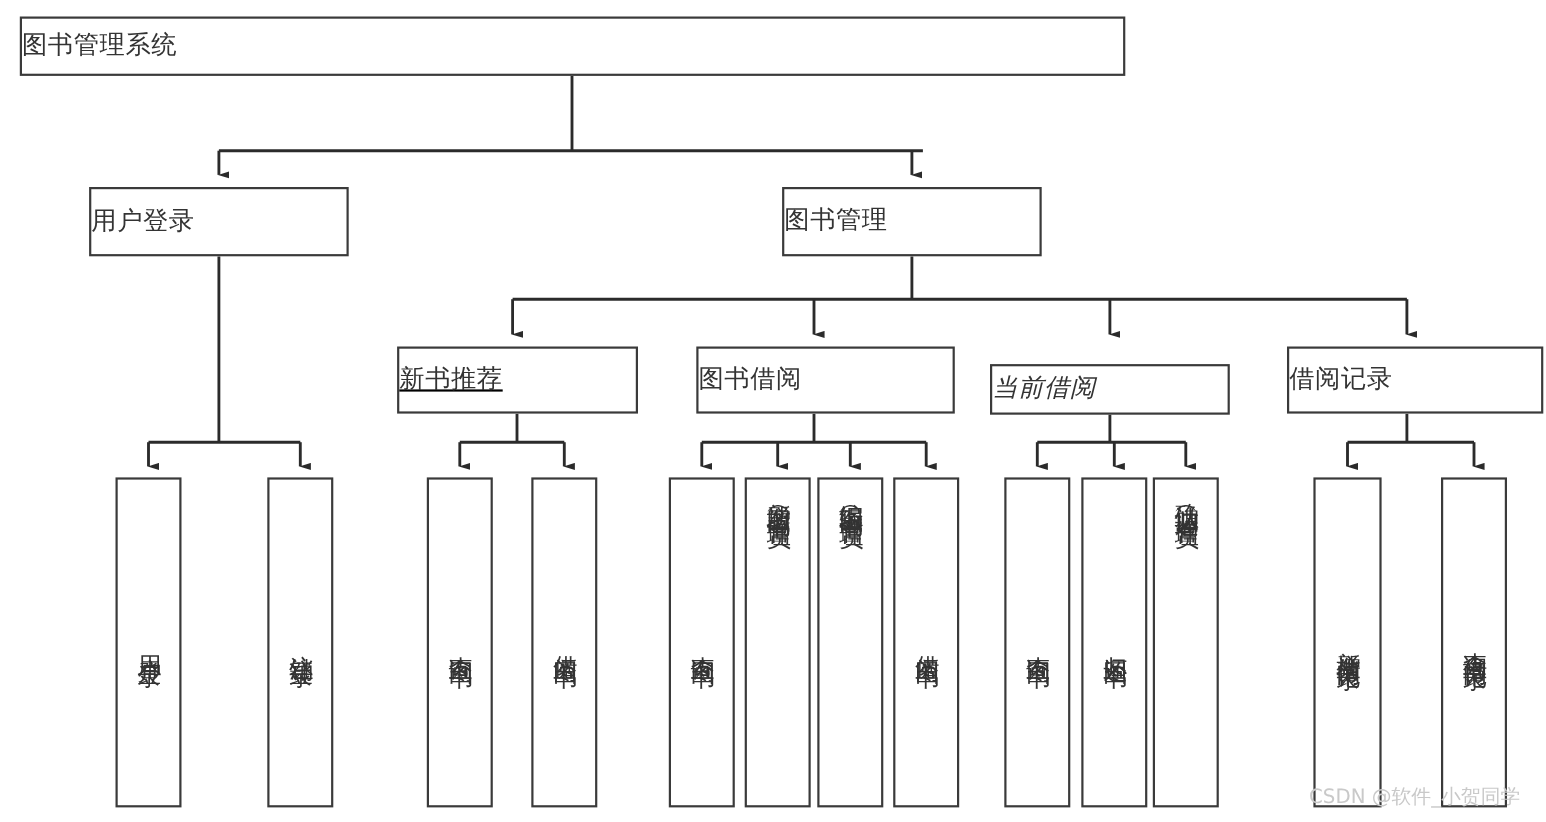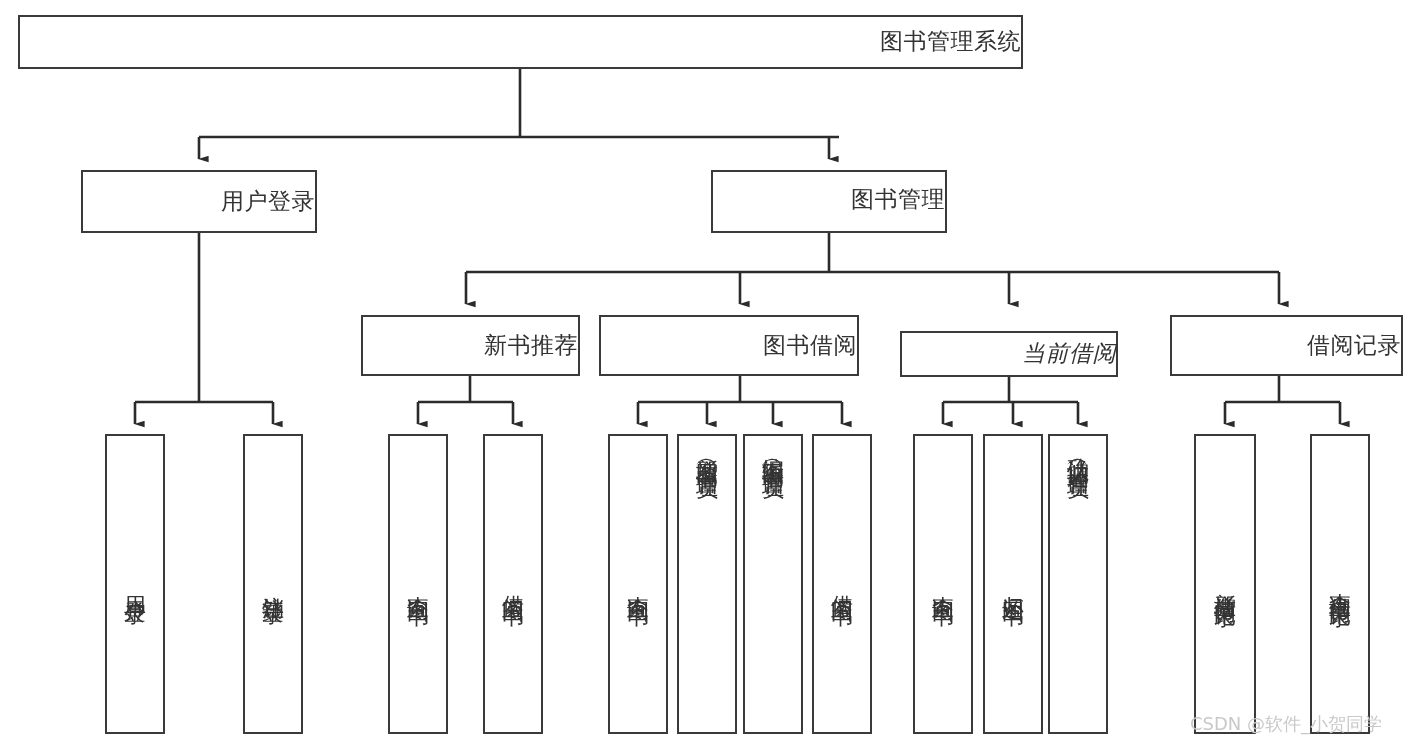--- a/index.html
+++ b/index.html
@@ -25,21 +25,21 @@
     width: 1405px;
     height: 747px;
   }
   .node {
     position: absolute;
     box-sizing: border-box;
     background: #ffffff;
     border: 2px solid #3a3a3a;
     display: flex;
     align-items: center;
-    justify-content: flex-end;
+    justify-content: flex-start;
     z-index: 2;
   }
   .node-label {
     color: #333333;
     line-height: 1.18;
     text-align: center;
     white-space: nowrap;
   }
   
   .node.horiz .node-label {
@@ -137,25 +137,25 @@
   </div>
 
   <div class="node horiz" style="left:81px; top:170px; width:236px; height:63px;">
     <span class="node-label">用户登录</span>
   </div>
 
   <div class="node horiz" style="left:711px; top:170px; width:236px; height:63px;font-family:Liberation Mono, monospace;">
     <span class="node-label">图书管理</span>
   </div>
 
-  <div class="node horiz" style="left:361px; top:315px; width:219px; height:61px;">
+  <div class="node horiz" style="left:361px; top:315px; width:219px; height:61px;text-decoration:underline;">
     <span class="node-label">新书推荐</span>
   </div>
 
-  <div class="node horiz" style="left:599px; top:315px; width:260px; height:61px;">
+  <div class="node horiz" style="left:633px; top:315px; width:235px; height:61px;">
     <span class="node-label">图书借阅</span>
   </div>
 
   <div class="node horiz" style="left:900px; top:331px; width:218px; height:46px;font-style:italic;">
     <span class="node-label">当前借阅</span>
   </div>
 
   <div class="node horiz" style="left:1170px; top:315px; width:233px; height:61px;">
     <span class="node-label">借阅记录</span>
   </div>

